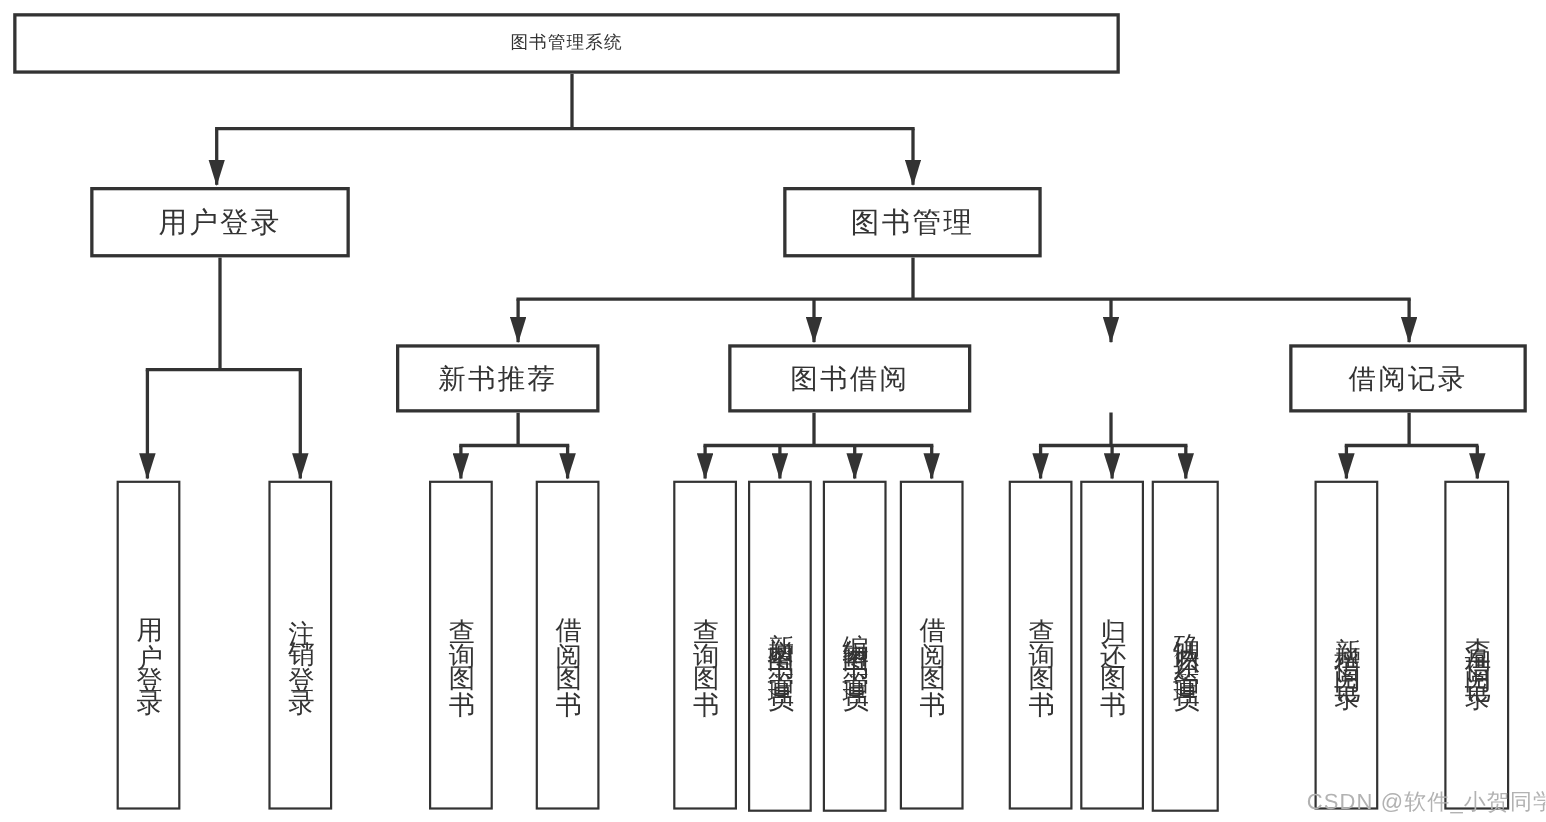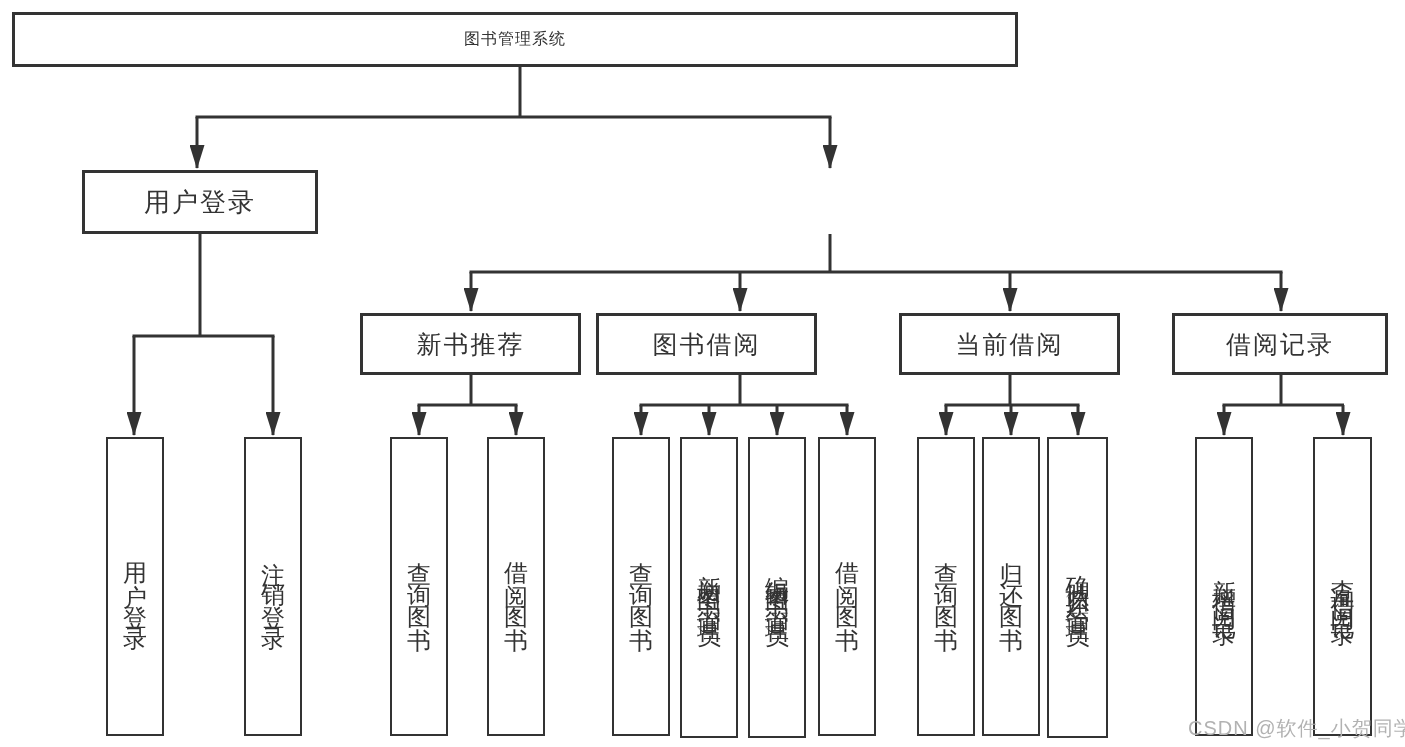--- a/index.html
+++ b/index.html
@@ -98,29 +98,29 @@
     </g>
   </svg>
 
   <div class="node" style="left:12px;top:12px;width:1006px;height:55px;">
     <span class="root-label">图书管理系统</span>
   </div>
 
   <div class="node" style="left:82px;top:170px;width:236px;height:64px;">
     <span class="l2-label">用户登录</span>
   </div>
+  <div class="node" style="left:712px;top:170px;width:235px;height:64px;">
+    <span class="l2-label">图书管理</span>
+  </div>
 
-  <div class="node" style="left:360px;top:313px;width:221px;height:62px;">
+  <div class="node" style="left:360px;top:313px;width:185px;height:62px;">
     <span class="l3-label">新书推荐</span>
   </div>
-  <div class="node" style="left:596px;top:313px;width:221px;height:62px;">
+  <div class="node" style="left:662px;top:313px;width:221px;height:62px;">
     <span class="l3-label">图书借阅</span>
-  </div>
-  <div class="node" style="left:899px;top:313px;width:221px;height:62px;">
-    <span class="l3-label">当前借阅</span>
   </div>
   <div class="node" style="left:1172px;top:313px;width:216px;height:62px;">
     <span class="l3-label">借阅记录</span>
   </div>
 
   <div class="node leaf" style="left:106px;top:437px;width:58px;height:299px;">
     <span class="vlabel sp4">用户登录</span>
   </div>
   <div class="node leaf" style="left:244px;top:437px;width:58px;height:299px;">
     <span class="vlabel sp4">注销登录</span>

